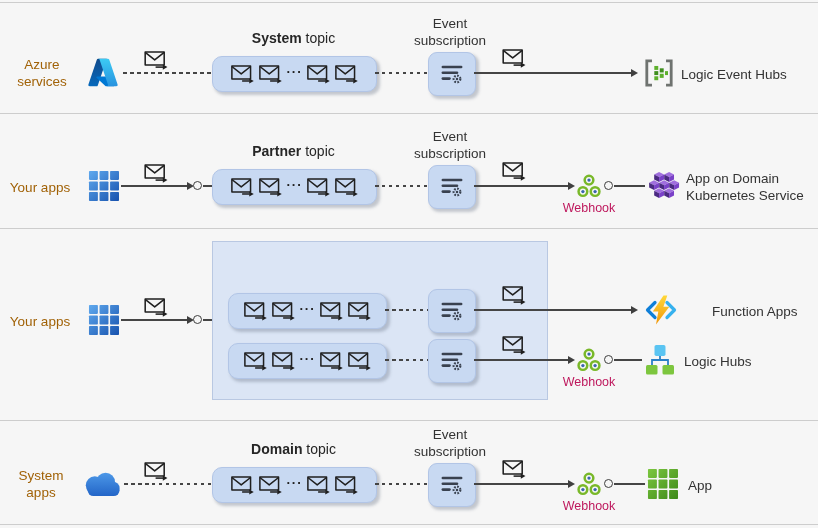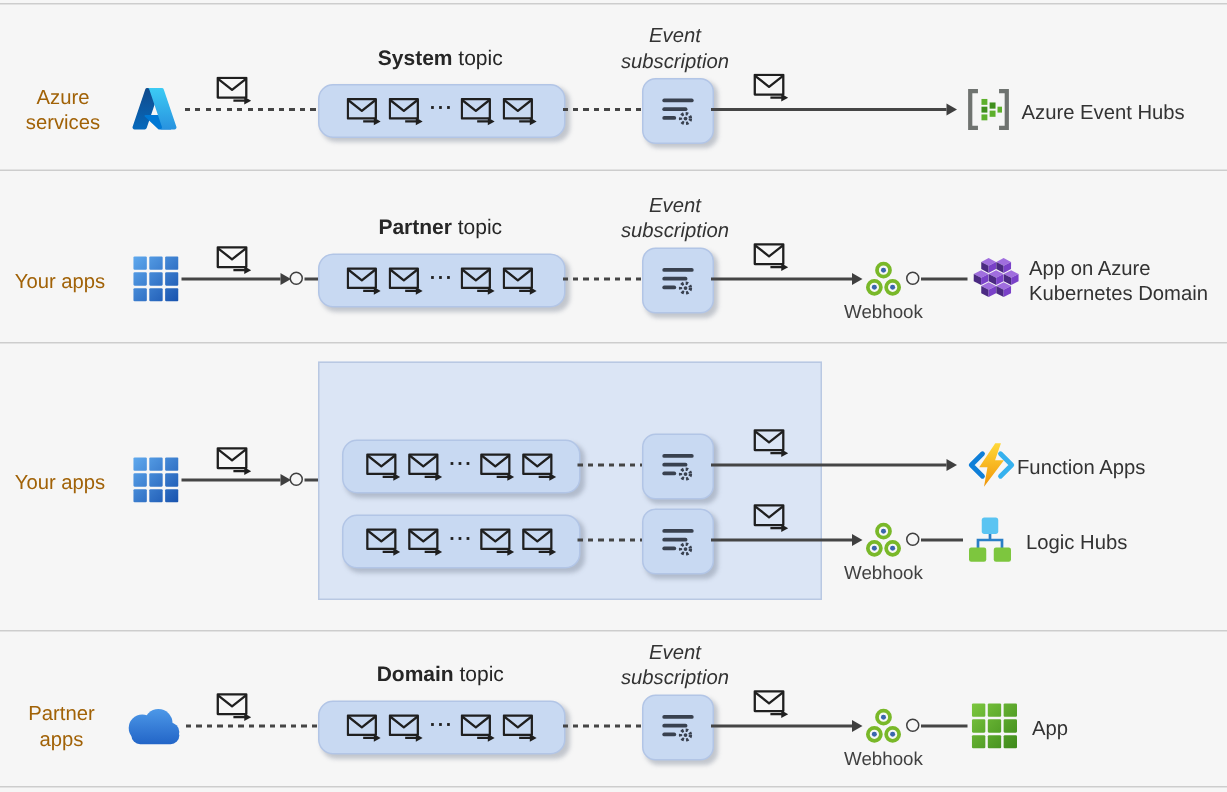--- a/index.html
+++ b/index.html
@@ -16,24 +16,24 @@
   
   .topic-box{position:absolute;width:163px;height:34px;background:#c8d9f2;border:1px solid #b2c5e6;border-radius:10px;
     box-shadow:2.5px 2.5px 3px rgba(110,120,140,.38);display:flex;align-items:center;justify-content:center;gap:4px;}
   .topic-box.narrow{width:157px;}
   .sub-box{position:absolute;width:46px;height:42px;background:#c8d9f2;border:1px solid #b2c5e6;border-radius:9px;
     box-shadow:2.5px 2.5px 3px rgba(110,120,140,.38);display:flex;align-items:center;justify-content:center;}
   .panel{position:absolute;left:212px;top:241px;width:334px;height:157px;background:#dbe5f5;border:1px solid #b9c8e2;}
   
   .topic-lbl{position:absolute;width:163px;text-align:center;font-size:14px;color:#262626;}
   .topic-lbl.narrow{width:157px;}
-  .sub-lbl{position:absolute;width:110px;text-align:center;font-size:13.5px;line-height:17px;color:#333;font-style:italic;}
+  .sub-lbl{position:absolute;width:110px;text-align:center;font-size:13.5px;line-height:17px;color:#333;}
   .src-lbl{position:absolute;text-align:center;font-size:13.5px;line-height:17px;color:#a16207;}
   .target-lbl{position:absolute;font-size:13.5px;line-height:17px;color:#333;}
-  .wh-lbl{position:absolute;width:76px;text-align:center;font-size:12.5px;color:#404040;}
+  .wh-lbl{position:absolute;width:76px;text-align:center;font-size:12.5px;color:#be185d;}
   .dots{font-weight:bold;font-size:13px;color:#1f1f1f;letter-spacing:1px;line-height:10px;transform:translateY(-2px);}
   .abs{position:absolute;}
 </style>
 </head>
 <body>
 
 <svg width="0" height="0" style="position:absolute" aria-hidden="true">
 <defs>
   <linearGradient id="g-az-l" x1="0" y1="0" x2="0" y2="1">
         <stop offset="0" stop-color="#114a8b"></stop>
@@ -171,21 +171,21 @@
       </g>
     <g fill="#5db02c">
       <rect x="11" y="8.5" width="4.2" height="4.2"></rect>
         <rect x="11" y="14" width="4.2" height="4.2" fill="#3f8f1d"></rect>
         <rect x="11" y="19.5" width="4.2" height="4.2"></rect>
       <rect x="16.8" y="11" width="4.2" height="4.4" fill="#3f8f1d"></rect>
         <rect x="16.8" y="16.8" width="4.2" height="4.4"></rect>
       <rect x="22.4" y="14" width="3.2" height="4.2"></rect>
     </g>
   </svg>
-  <div class="target-lbl" style="left:681px;top:66px">Azure Event Hubs</div>
+  <div class="target-lbl" style="left:681px;top:66px">Logic Event Hubs</div>
 
   <div class="src-lbl" style="left:2px;top:179px;width:76px">Your apps</div>
   <svg class="abs" style="left:88px;top:170px" width="31" height="31" viewBox="0 0 32 32">
       <g fill="url(#g-bgrid)">
         <use href="#grid9-shape"></use>
       </g>
     </svg>
   <div class="line" style="left:121px;top:185px;width:66px"></div>
   <div class="head" style="left:187px;top:181.5px"></div>
   <div class="dot" style="left:193px;top:181px"></div>
@@ -236,21 +236,21 @@
 
   <svg class="abs" style="left:647px;top:171px" width="34" height="29" viewBox="0 0 38 32">
     <use href="#cube" x="8" y="1"></use>
       <use href="#cube" x="19.2" y="1"></use>
     <use href="#cube" x="2.4" y="10"></use>
       <use href="#cube" x="13.6" y="10"></use>
       <use href="#cube" x="24.8" y="10"></use>
     <use href="#cube" x="8" y="19"></use>
       <use href="#cube" x="19.2" y="19"></use>
   </svg>
-  <div class="target-lbl" style="left:686px;top:170px;width:132px">App on Azure Kubernetes Domain</div>
+  <div class="target-lbl" style="left:686px;top:170px;width:132px">App on Domain Kubernetes Service</div>
 
   <div class="src-lbl" style="left:2px;top:313px;width:76px">Your apps</div>
   <svg class="abs" style="left:88px;top:304px" width="31" height="31" viewBox="0 0 32 32">
       <g fill="url(#g-bgrid)">
         <use href="#grid9-shape"></use>
       </g>
     </svg>
   <div class="line" style="left:121px;top:319px;width:66px"></div>
   <div class="head" style="left:187px;top:315.5px"></div>
   <div class="dot" style="left:193px;top:315px"></div>
@@ -308,42 +308,42 @@
   <div class="line" style="left:474px;top:309px;width:157px"></div>
   <div class="head" style="left:631px;top:305.5px"></div>
   <svg class="abs" style="left:502px;top:286px" width="25" height="19" viewBox="0 0 27 21">
       <use href="#envelope"></use>
     </svg>
   <svg class="abs" style="left:644px;top:295px" width="34" height="30" viewBox="0 0 34 30">
     <path d="M11,7.5 L3.5,15 L11,22.5" stroke="#0f7fd8" stroke-width="3.2" stroke-linecap="round" stroke-linejoin="round" fill="none"></path>
     <path d="M23,7.5 L30.5,15 L23,22.5" stroke="#36b1ee" stroke-width="3.2" stroke-linecap="round" stroke-linejoin="round" fill="none"></path>
     <polygon points="19.5,0.5 8.8,16.5 14.3,16.5 12,29.5 25.3,11.8 19.4,11.8 23.3,0.5" fill="url(#g-bolt)"></polygon>
   </svg>
-  <div class="target-lbl" style="left:678px;top:303px">Function Apps</div>
+  <div class="target-lbl" style="left:712px;top:303px">Function Apps</div>
 
   <div class="line" style="left:474px;top:359px;width:94px"></div>
   <div class="head" style="left:568px;top:355.5px"></div>
   <svg class="abs" style="left:502px;top:336px" width="25" height="19" viewBox="0 0 27 21">
       <use href="#envelope"></use>
     </svg>
   <svg class="abs" style="left:577px;top:348px" width="24" height="24" viewBox="0 0 26 26">
       <use href="#webhook-g"></use>
     </svg>
   <div class="wh-lbl" style="left:551px;top:375px">Webhook</div>
   <div class="dot" style="left:604px;top:355px"></div>
   <div class="line" style="left:614px;top:359px;width:28px"></div>
   <svg class="abs" style="left:644px;top:344px" width="32" height="31" viewBox="0 0 32 31">
     <path d="M16,12 V16 M8,21.5 V16 H24 V21.5" stroke="#2a7fc6" stroke-width="1.8" fill="none"></path>
     <rect x="10.5" y="1" width="11" height="11" rx="1.8" fill="#5ac4f2"></rect>
     <rect x="2" y="21" width="11.5" height="9.5" rx="1.5" fill="#7dc63e"></rect>
     <rect x="18.5" y="21" width="11.5" height="9.5" rx="1.5" fill="#7dc63e"></rect>
   </svg>
   <div class="target-lbl" style="left:684px;top:353px">Logic Hubs</div>
 
-  <div class="src-lbl" style="left:6px;top:467px;width:70px">Partner apps</div>
+  <div class="src-lbl" style="left:6px;top:467px;width:70px">System apps</div>
   <svg class="abs" style="left:82px;top:470px" width="40" height="27" viewBox="0 0 44 30">
     <g fill="url(#g-cloud)">
       <circle cx="14" cy="17" r="10"></circle>
         <circle cx="26" cy="13.5" r="10.5"></circle>
         <circle cx="34.5" cy="20" r="7"></circle>
       <rect x="6" y="16" width="35.5" height="13" rx="6.5"></rect>
     </g>
   </svg>
   <div class="dash" style="left:124px;top:483px;width:88px"></div>
   <svg class="abs" style="left:144px;top:462px" width="25" height="19" viewBox="0 0 27 21">

